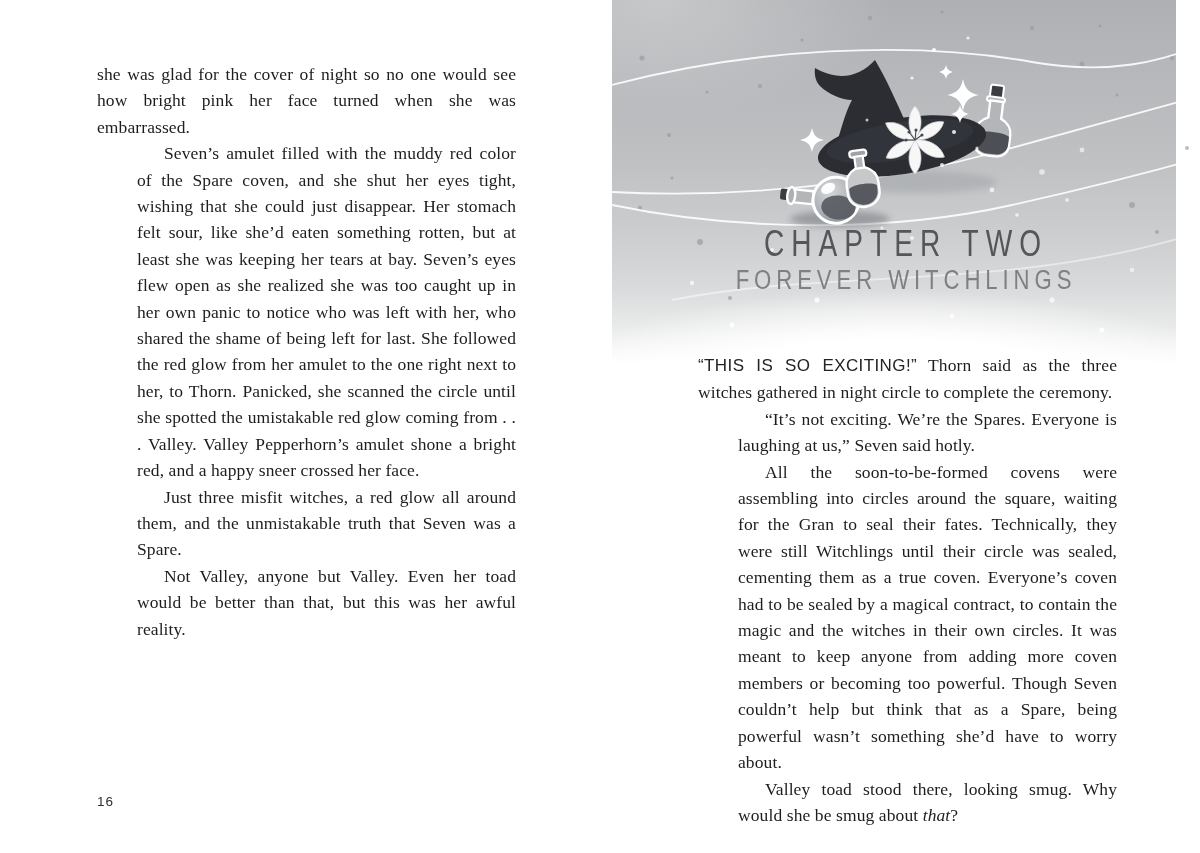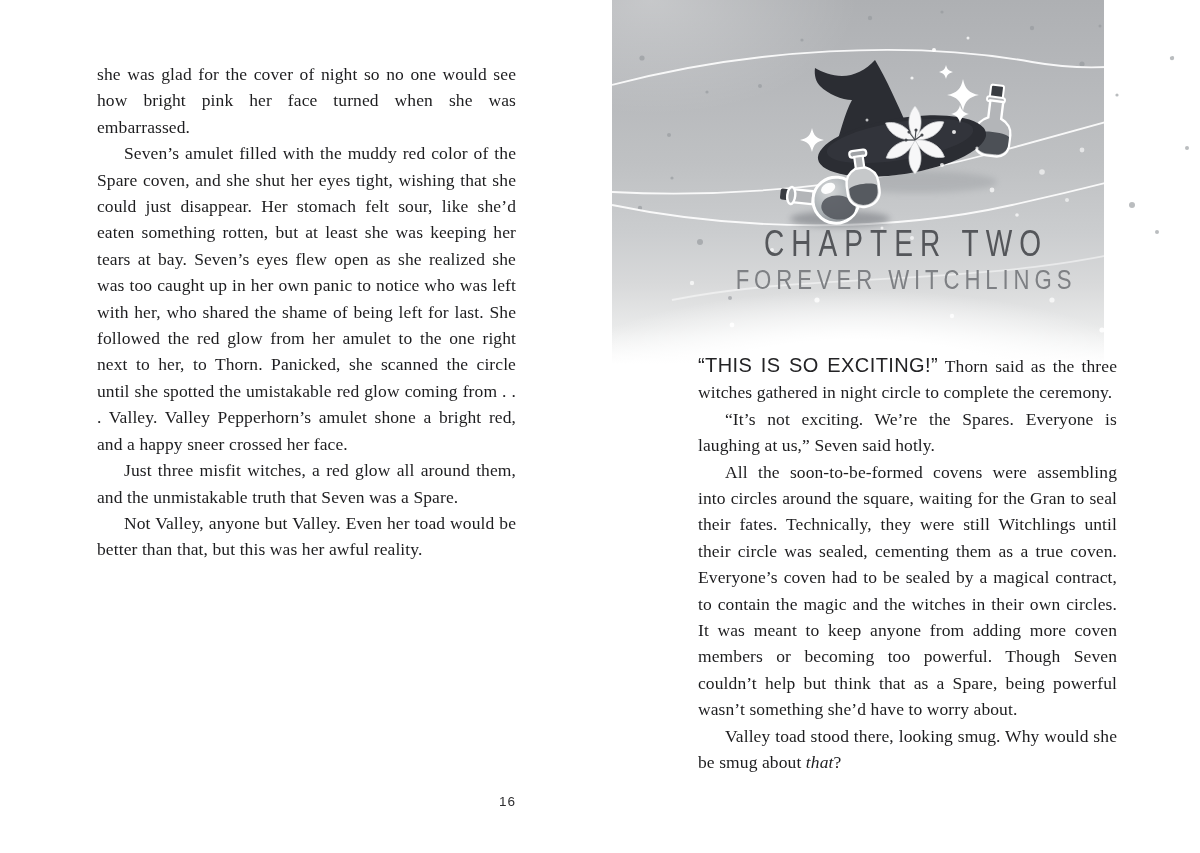--- a/index.html
+++ b/index.html
@@ -17,39 +17,39 @@
     width:419px;
     font-size:17.5px;
     line-height:26.4px;
     color:#1d1d1f;
     text-align:justify;
     letter-spacing:0.1px;
   }
   .page-left .text-block{left:97px;top:61px;}
   .page-right .text-block{left:86px;top:352px;}
   .text-block p{margin:0;}
-  .text-block p.indent{text-indent:27px;}
+  .text-block p.indent{text-indent:27px;margin-left:40px;}
   .lead-in{
     font-family:"Liberation Sans", sans-serif;
-    font-size:20px;
+    font-size:17px;
     letter-spacing:0.4px;
     color:#232325;
   }
   em{font-style:italic;}
 
   .page-number{
     position:absolute;left:97px;top:794px;width:419px;
-    text-align:right;
+    text-align:left;
     font-family:"Liberation Sans", sans-serif;
     font-size:13.5px;color:#2e2e30;letter-spacing:1px;
   }
 
   
   .header-art{
-    position:absolute;top:0;left:0;width:492px;height:364px;
+    position:absolute;top:0;left:0;width:564px;height:364px;
     background:linear-gradient(180deg,
       #aeb0b3 0%, #b6b8bb 22%, #bfc1c3 45%,
       #cbcdcf 64%, #d8d9da 78%, #e9eaea 90%, #ffffff 100%);
   }
   .header-art::before{
     content:"";position:absolute;inset:0;
     background:radial-gradient(60% 45% at 8% 0%, rgba(255,255,255,0.30), rgba(255,255,255,0) 70%);
   }
   .header-art::after{
     content:"";position:absolute;left:-70px;right:-70px;bottom:-34px;height:150px;

